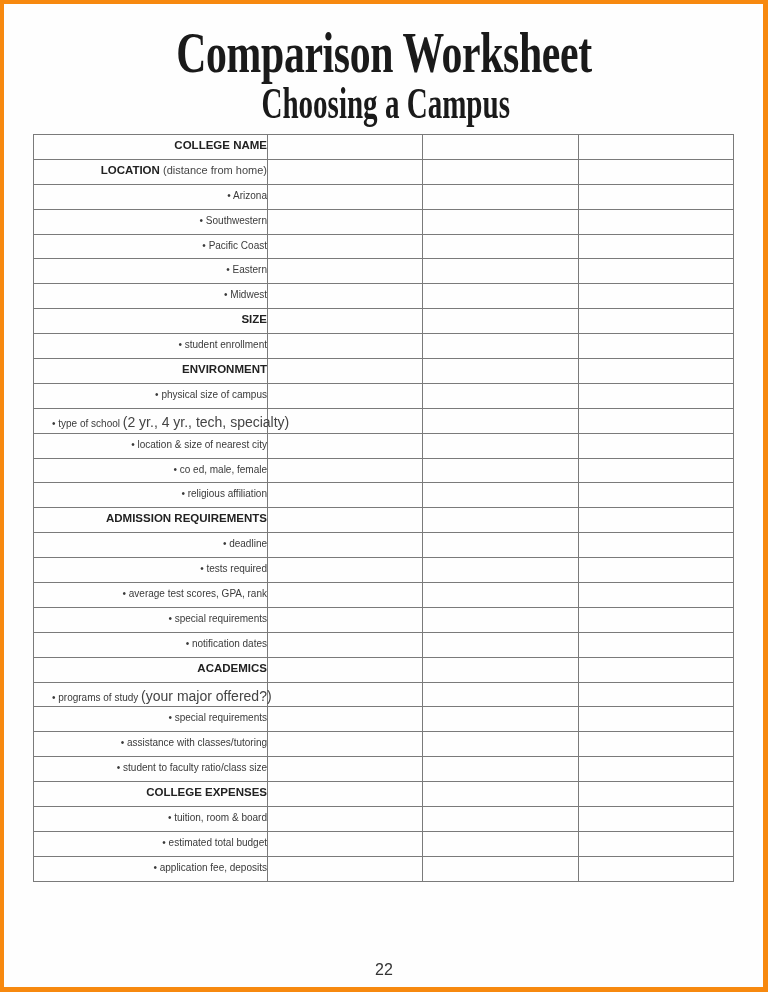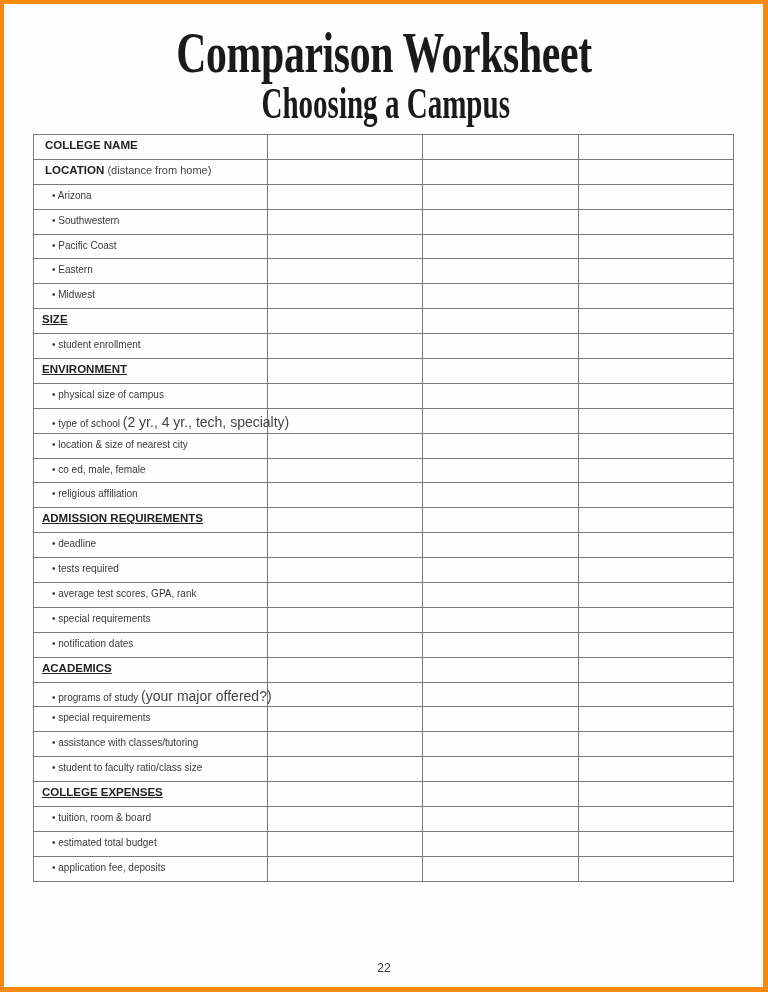--- a/index.html
+++ b/index.html
@@ -23,37 +23,38 @@
     .subtitle {
       position: absolute; left: 0; top: 80px; width: 768px; text-align: center;
       font-family: "Liberation Serif", serif; font-weight: bold;
       font-size: 44px; line-height: 48px; color: #1a1a1a;
       transform: scaleX(0.66); transform-origin: 389px 0;
     }
     table.grid {
       position: absolute; left: 33px; top: 134px;
       border-collapse: collapse; table-layout: fixed;
       width: 700px;
+      text-align: right;
     }
     table.grid td {
       border: 1px solid #7a7a7a;
       height: 23.9px; padding: 0; vertical-align: top;
       font-size: 10px; color: #333;
     }
     col.c-label { width: 234px; }
     col.c-col { width: 155.3px; }
     .lbl { display: block; padding-top: 5px; white-space: nowrap; }
     .hdr { font-weight: bold; font-size: 11.5px; color: #222; padding-left: 11px; padding-top: 4px; }
-    .hdr.sec { padding-left: 8px; text-decoration: underline; }
+    .hdr.sec { padding-left: 8px; }
     .note { font-weight: normal; font-size: 11px; color: #444; }
     .item { padding-left: 18px; color: #3a3a3a; }
     .item .note { font-size: 14px; }
     .page-num {
       position: absolute; left: 0; width: 768px; top: 961px; text-align: center;
-      font-size: 12px; color: #333;
+      font-size: 16px; color: #333;
     }
   </style>
 </head>
 <body>
 
 <div class="page"></div>
 
 <div class="title">Comparison Worksheet</div>
 <div class="subtitle">Choosing a Campus</div>
 

